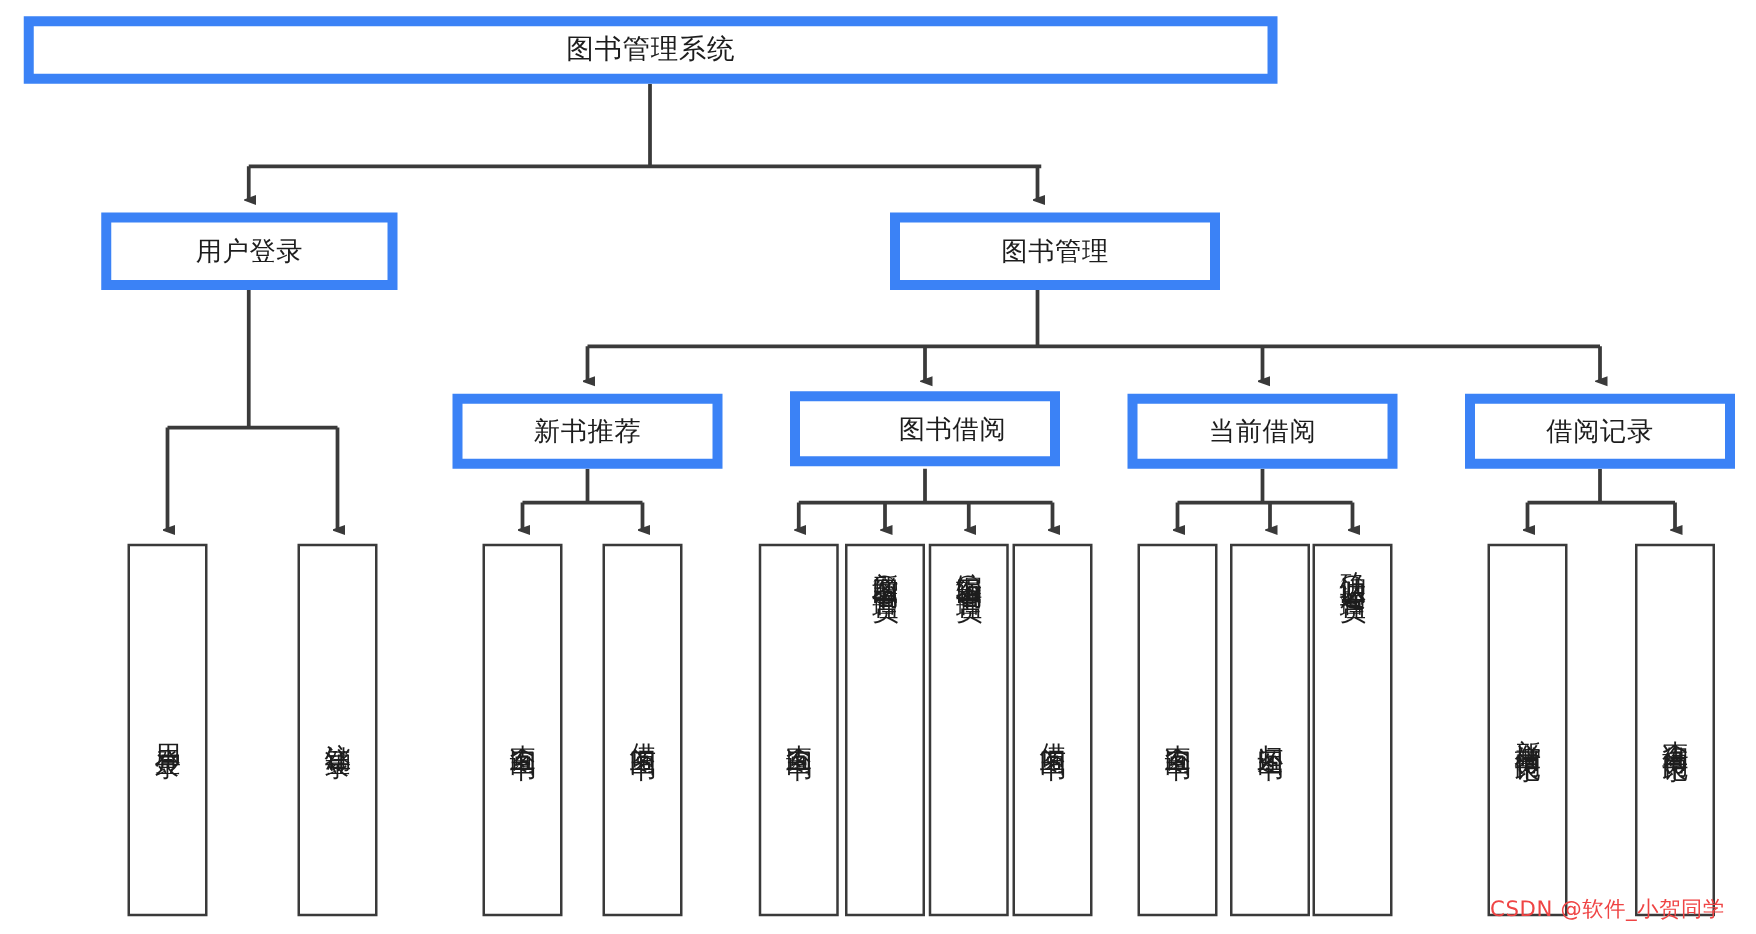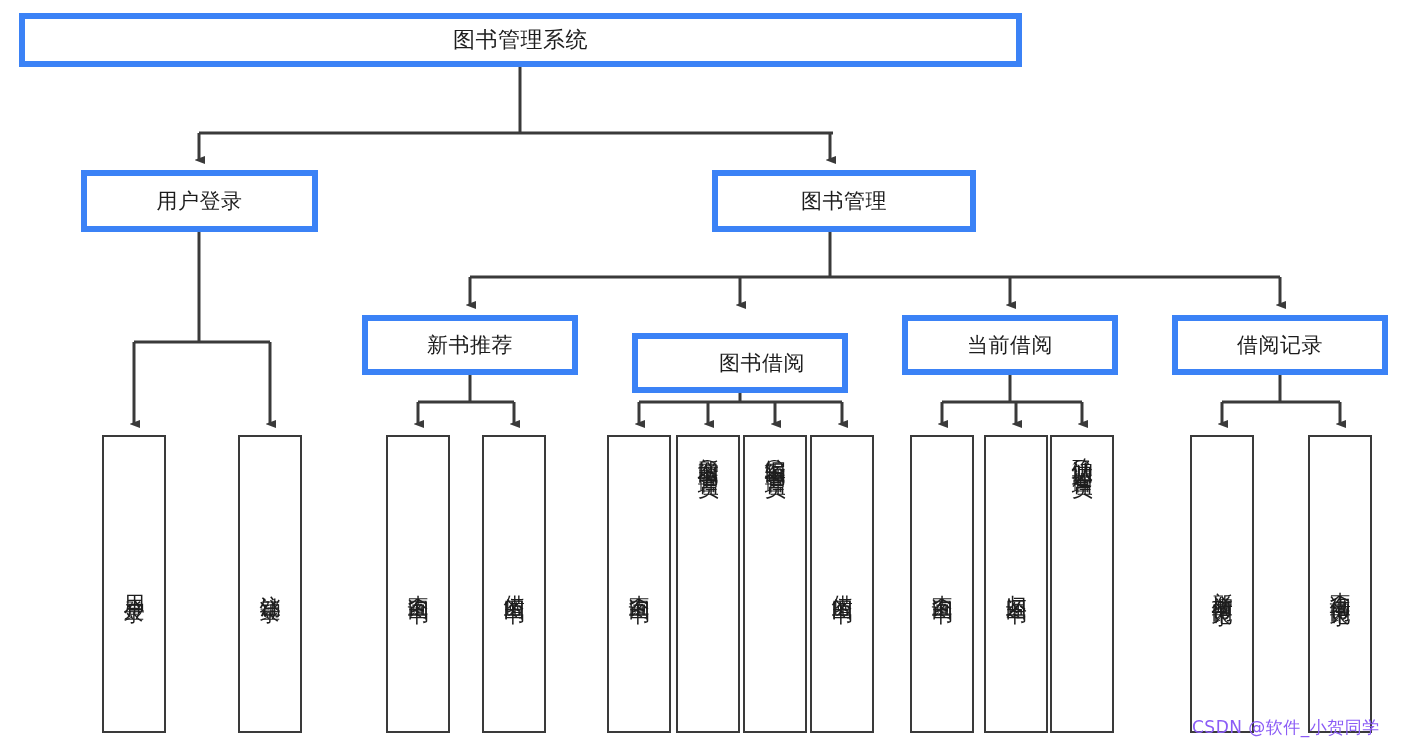--- a/index.html
+++ b/index.html
@@ -19,21 +19,21 @@
     position:absolute;
     left:0; top:0;
     width:1405px;
     height:747px;
     pointer-events:none;
   }
   .node{
     position:absolute;
     box-sizing:border-box;
     background:#ffffff;
-    border:6px solid #3b82f6;
+    border:8px solid #3b82f6;
     display:flex;
     align-items:center;
     justify-content:center;
     z-index:2;
   }
   .node .lbl{
     font-size:21px;
     line-height:1.15;
     color:#1d1d1d;
     letter-spacing:0.5px;
@@ -59,21 +59,21 @@
     letter-spacing:3px;
     color:#1d1d1d;
     white-space:nowrap;
     padding:4px 0;
   }
   .leaf.center{ align-items:center; }
   .leaf.top{ align-items:flex-start; }
   .watermark{
     position:absolute;
     font-size:17px;
-    color:#8b5cf6;
+    color:#ef4444;
     white-space:nowrap;
     z-index:3;
     letter-spacing:0.5px;
   }
 </style>
 </head>
 <body>
 
 <div id="canvas">
 
@@ -134,21 +134,21 @@
   <div class="node" id="n-l2-0" style="left: 81px; top: 170px; width: 237px; height: 62px;">
     <span class="lbl">用户登录</span>
   </div>
   <div class="node" id="n-l2-1" style="left: 712px; top: 170px; width: 264px; height: 62px;">
     <span class="lbl">图书管理</span>
   </div>
 
   <div class="node" id="n-l3-0" style="left: 362px; top: 315px; width: 216px; height: 60px;">
     <span class="lbl">新书推荐</span>
   </div>
-  <div class="node" id="n-l3-1" style="left: 632px; top: 333px; width: 216px; height: 60px; padding-left: 44px;">
+  <div class="node" id="n-l3-1" style="left: 632px; top: 313px; width: 216px; height: 60px; padding-left: 44px;">
     <span class="lbl">图书借阅</span>
   </div>
   <div class="node" id="n-l3-3" style="left: 1172px; top: 315px; width: 216px; height: 60px;">
     <span class="lbl">借阅记录</span>
   </div>
   <div class="node" id="n-l3-2" style="left: 902px; top: 315px; width: 216px; height: 60px;">
     <span class="lbl">当前借阅</span>
   </div>
 
   <div class="leaf center" id="lf-0" style="left: 102px; top: 435px; width: 64px; height: 298px;">

